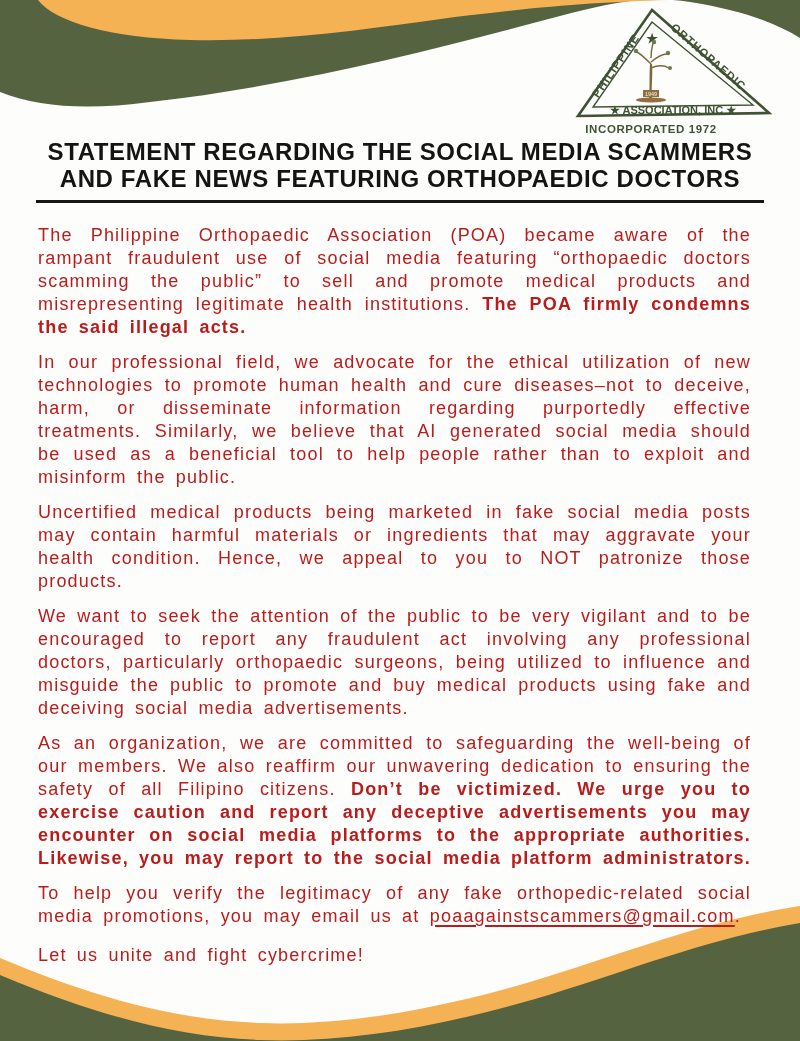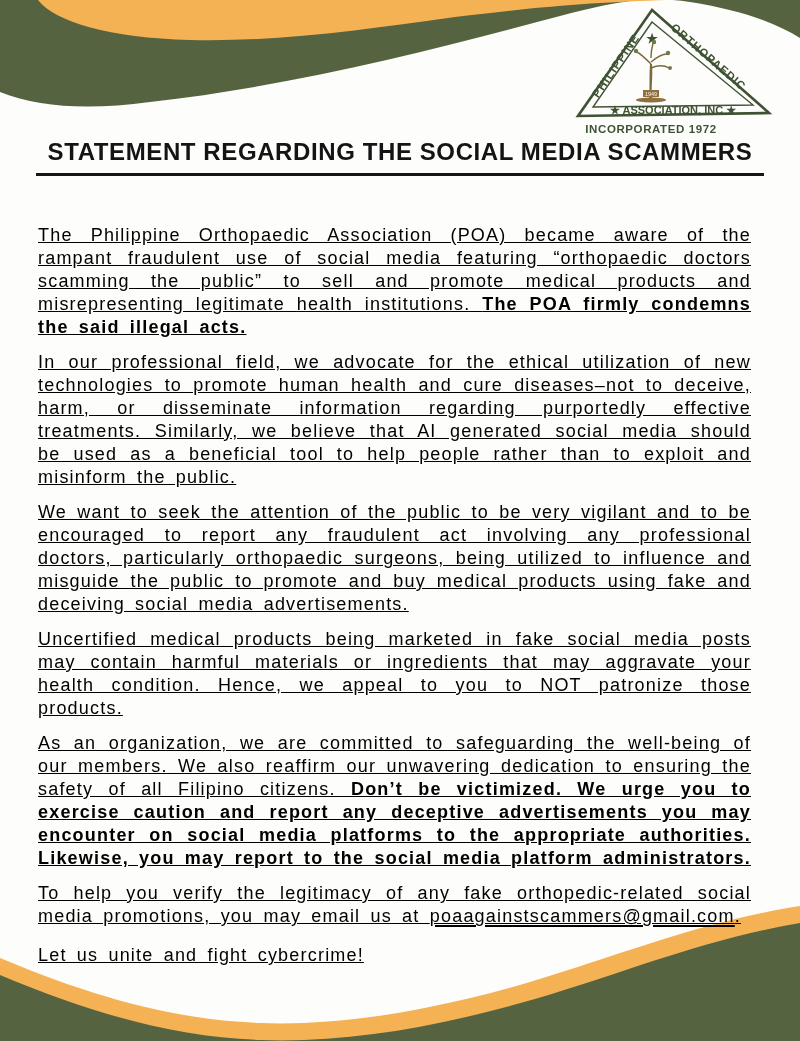--- a/index.html
+++ b/index.html
@@ -23,24 +23,23 @@
     text-align:center;color:#141414;
   }
   .title-line{
     font-size:24px;font-weight:bold;letter-spacing:0.6px;line-height:27px;
     white-space:nowrap;
   }
   #title-rule{border:0;border-top:3.5px solid #161616;margin:8px 2px 0 2px;}
 
   #body-text{
     position:absolute;top:224px;left:38px;right:49px;
-    color:#000000;font-size:18px;line-height:23px;
+    color:#b91c1c;font-size:18px;line-height:23px;
     letter-spacing:1.2px;word-spacing:4px;
     text-align:justify;
-    text-decoration:underline;
   }
   #body-text p{margin:0 0 12px 0;}
   #body-text strong{font-weight:bold;}
   .email{
     text-decoration:underline;text-decoration-thickness:2px;text-underline-offset:3px;
     color:inherit;cursor:pointer;margin-top:20px;
   }
   .closing{margin-top:16px !important;text-align:left;}
 </style>
 </head>
@@ -73,24 +72,25 @@
     <ellipse cx="88" cy="98" rx="15" ry="2.4" fill="#8f6f3e"></ellipse>
     <rect x="80" y="88" width="16" height="7" fill="#8f6f3e"></rect>
     <text x="88" y="94" font-size="5.5" text-anchor="middle" fill="#fdf3df" font-family="Liberation Sans, sans-serif">1949</text>
   </g>
   <text class="logo-text" font-size="11" text-anchor="middle" x="110" y="112">★ ASSOCIATION, INC ★</text>
   <text class="logo-text" font-size="11.5" letter-spacing="0.6" text-anchor="middle" x="88" y="131">INCORPORATED 1972</text>
 </svg>
 
 <div id="title-block">
   <div class="title-line">STATEMENT REGARDING THE SOCIAL MEDIA SCAMMERS</div>
+  <div class="title-line">AND FAKE NEWS FEATURING ORTHOPAEDIC DOCTORS</div>
   <hr id="title-rule">
 </div>
 
 <div id="body-text">
   <p><span>The Philippine Orthopaedic Association (POA) became aware of the rampant fraudulent use of social media featuring “orthopaedic doctors scamming the public” to sell and promote medical products and misrepresenting legitimate health institutions. </span><strong>The POA firmly condemns the said illegal acts.</strong></p>
   <p>In our professional field, we advocate for the ethical utilization of new technologies to promote human health and cure diseases–not to deceive, harm, or disseminate information regarding purportedly effective treatments. Similarly, we believe that AI generated social media should be used as a beneficial tool to help people rather than to exploit and misinform the public.</p>
+  <p>Uncertified medical products being marketed in fake social media posts may contain harmful materials or ingredients that may aggravate your health condition. Hence, we appeal to you to NOT patronize those products.</p>
   <p>We want to seek the attention of the public to be very vigilant and to be encouraged to report any fraudulent act involving any professional doctors, particularly orthopaedic surgeons, being utilized to influence and misguide the public to promote and buy medical products using fake and deceiving social media advertisements.</p>
-  <p>Uncertified medical products being marketed in fake social media posts may contain harmful materials or ingredients that may aggravate your health condition. Hence, we appeal to you to NOT patronize those products.</p>
   <p><span>As an organization, we are committed to safeguarding the well-being of our members. We also reaffirm our unwavering dedication to ensuring the safety of all Filipino citizens. </span><strong>Don’t be victimized. We urge you to exercise caution and report any deceptive advertisements you may encounter on social media platforms to the appropriate authorities. Likewise, you may report to the social media platform administrators.</strong></p>
   <p><span>To help you verify the legitimacy of any fake orthopedic-related social media promotions, you may email us at </span><a class="email">poaagainstscammers@gmail.com</a><span>.</span></p>
   <p class="closing">Let us unite and fight cybercrime!</p>
 </div>
 
 </body></html>

